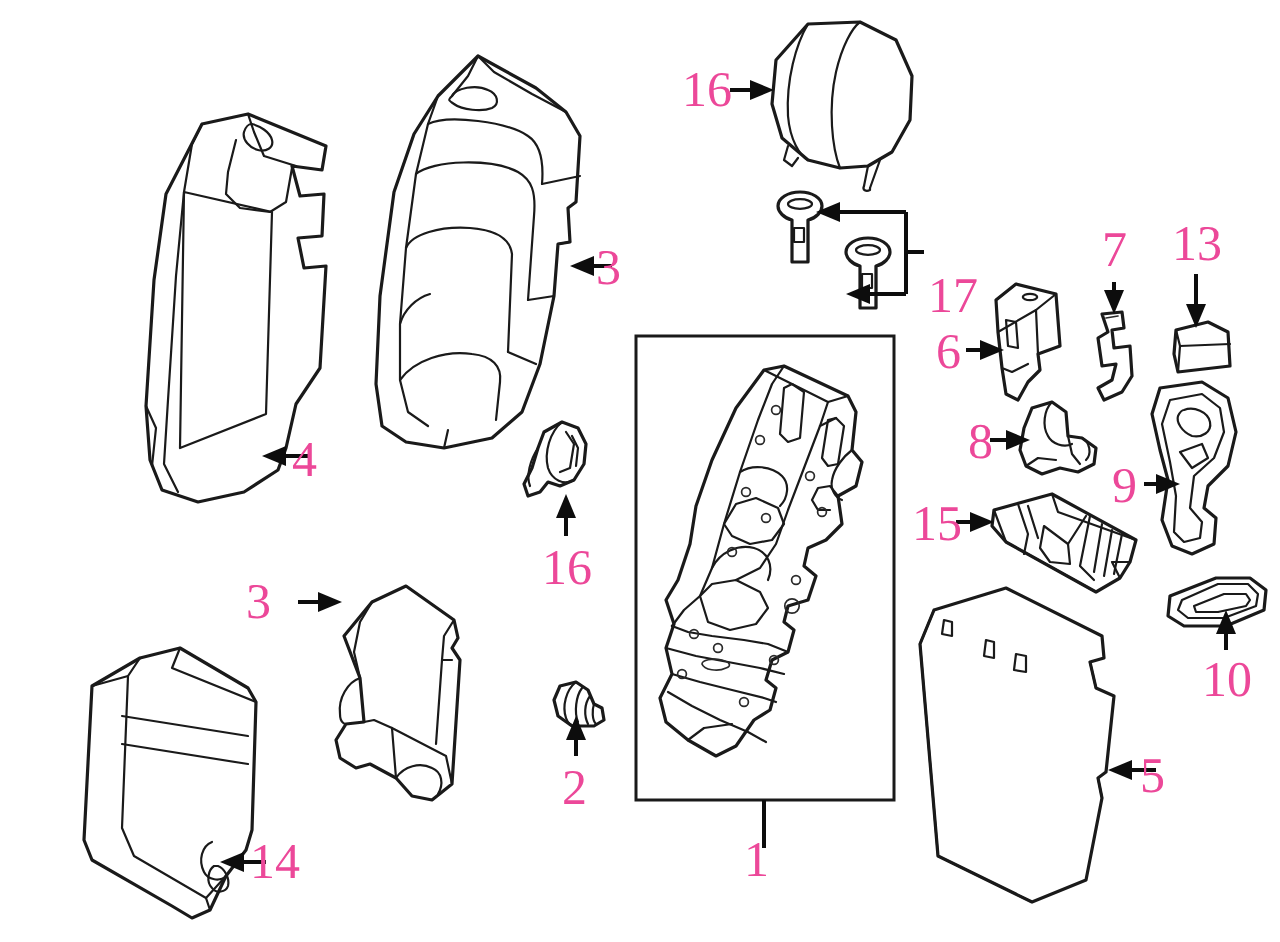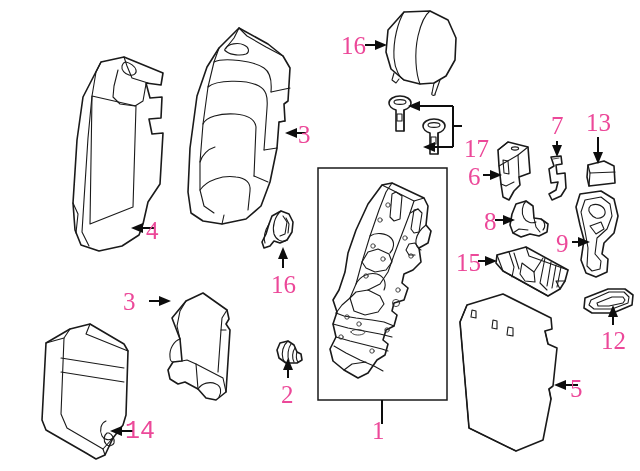--- a/index.html
+++ b/index.html
@@ -400,21 +400,21 @@
   <div class="callout-label" style="left:372px; top:418px;">1</div>
   <div class="callout-label" style="left:281px; top:382px;">2</div>
   <div class="callout-label" style="left:298px; top:122px;">3</div>
   <div class="callout-label" style="left:146px; top:218px;">4</div>
   <div class="callout-label" style="left:570px; top:376px;">5</div>
   <div class="callout-label" style="left:468px; top:164px;">6</div>
   <div class="callout-label" style="left:551px; top:113px;">7</div>
   <div class="callout-label" style="left:484px; top:209px;">8</div>
   <div class="callout-label" style="left:556px; top:231px;">9</div>
   <div class="callout-label" style="left:586px; top:110px;">13</div>
-  <div class="callout-label" style="left:601px; top:328px;">12</div>
+  <div class="callout-label" style="left:601px; top:328px;">10</div>
   <div class="callout-label" style="left:456px; top:250px;">15</div>
   <div class="callout-label" style="left:271px; top:272px;">16</div>
-  <div class="callout-label" style="left:125px; top:419px;font-family:Liberation Mono, monospace;">14</div>
+  <div class="callout-label" style="left:125px; top:419px;">14</div>
   <div class="callout-label" style="left:123px; top:289px;">3</div>
   <div class="callout-label" style="left:341px; top:33px;">16</div>
   <div class="callout-label" style="left:464px; top:114px;margin-top:22px;">17</div>
 
 </div>
 
 </body></html>

